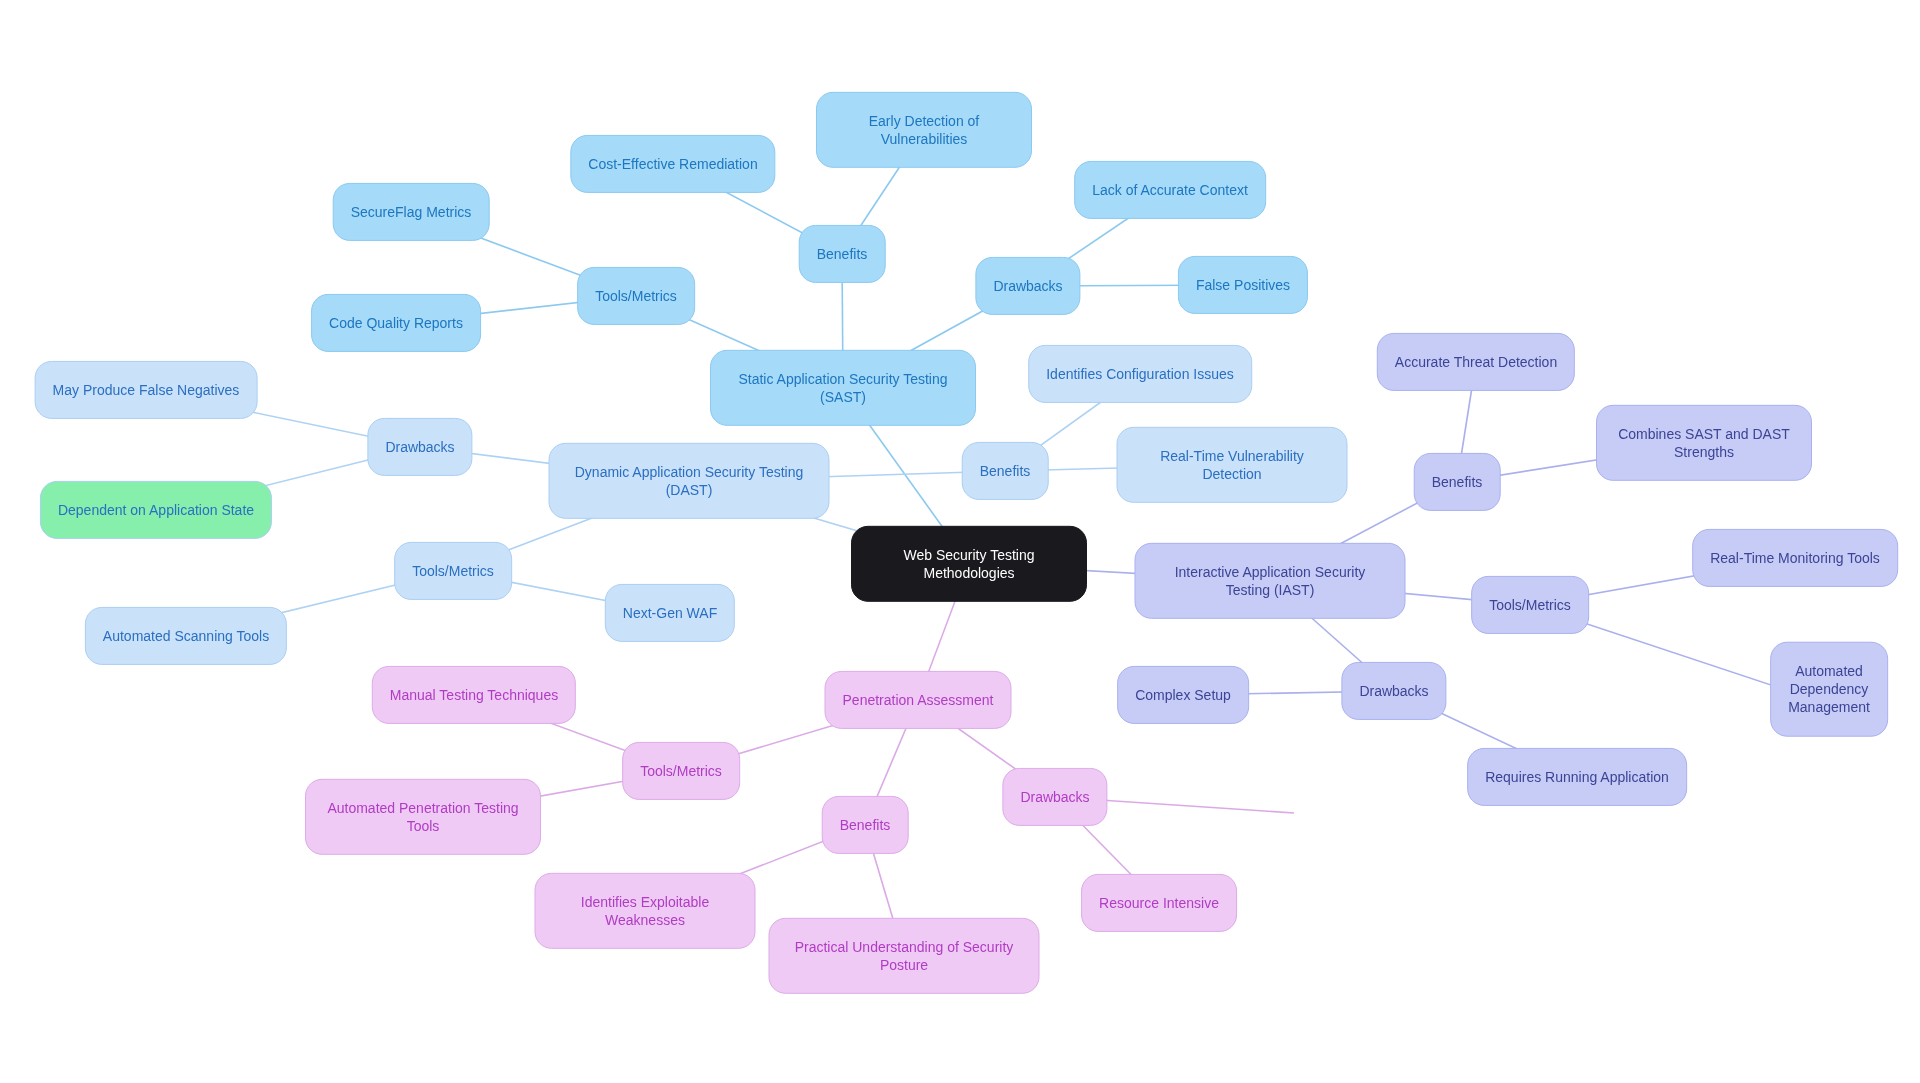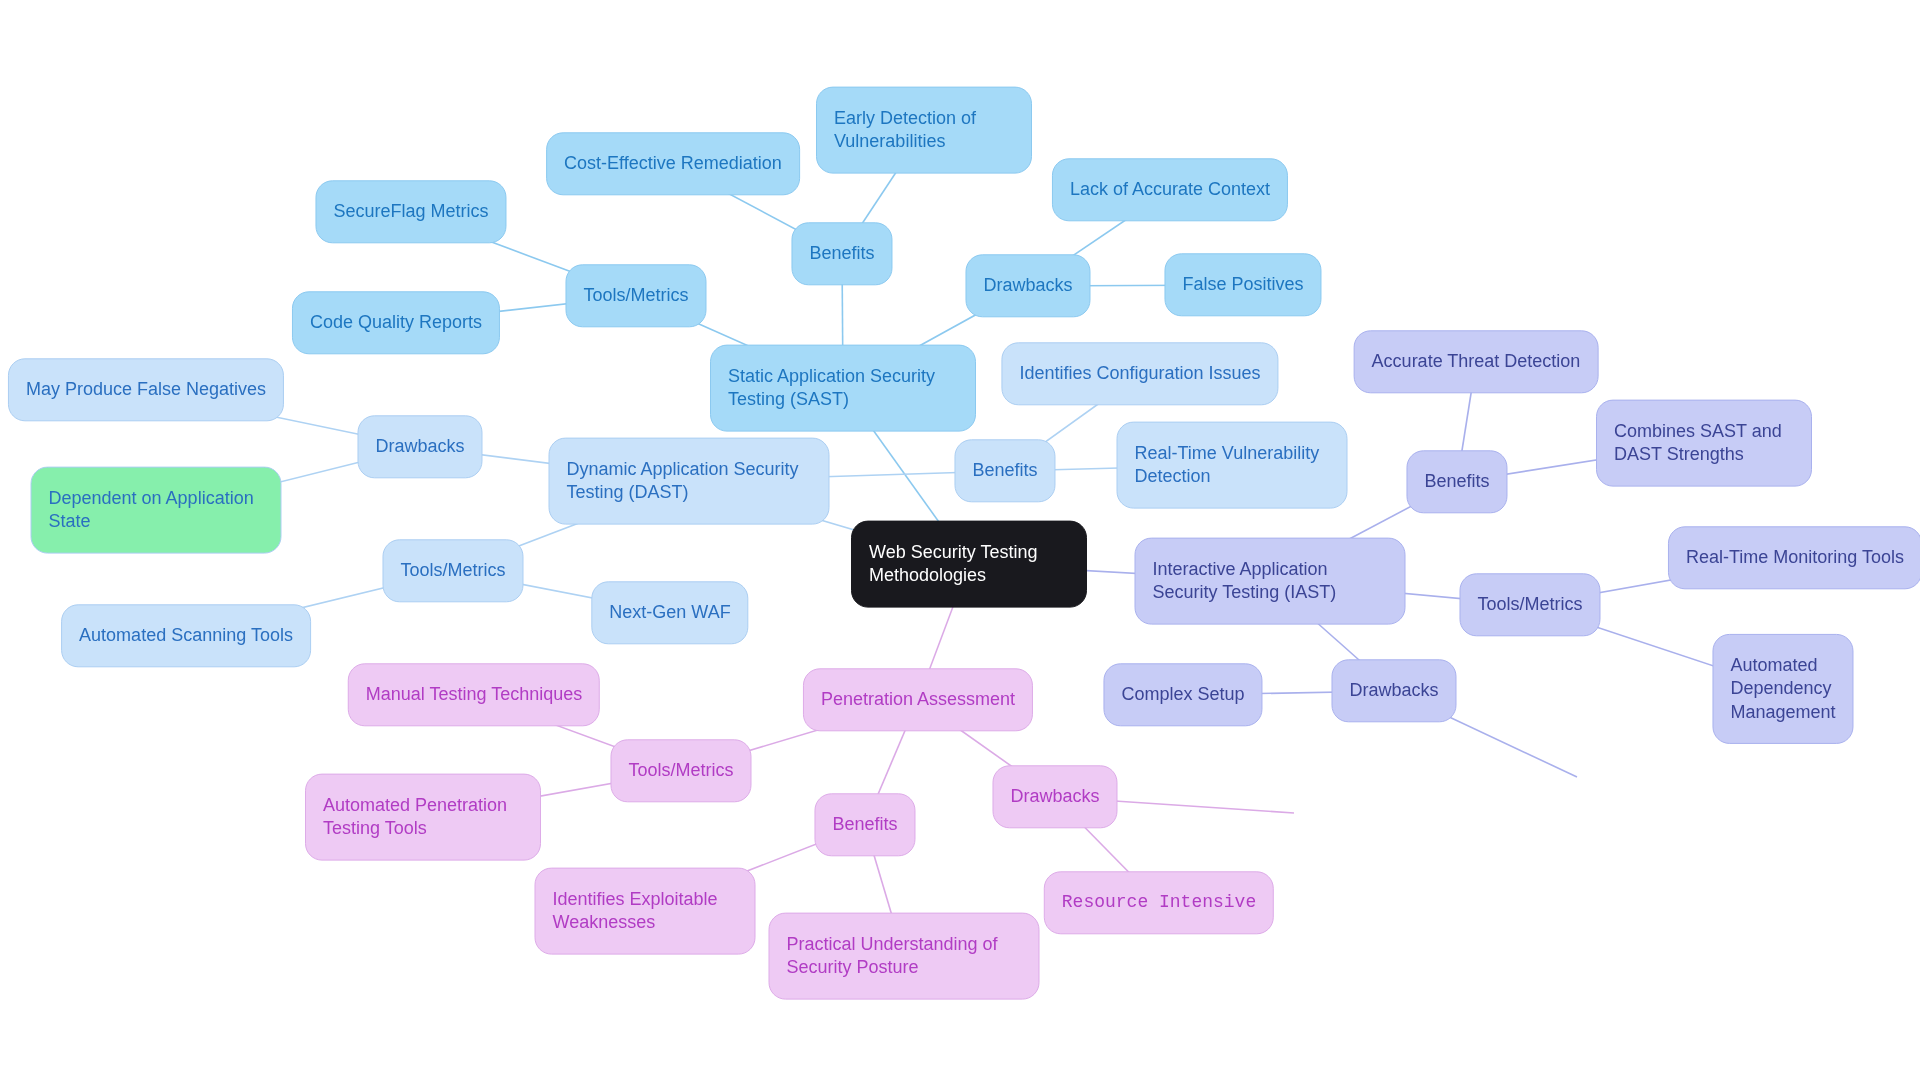--- a/index.html
+++ b/index.html
@@ -20,23 +20,23 @@
     left: 0;
     top: 0;
     width: 1920px;
     height: 1083px;
   }
   .node {
     position: absolute;
     transform: translate(-50%, -50%);
     border-radius: 17px;
     padding: 19px 17px;
-    font-size: 18px;
+    font-size: 14px;
     line-height: 1.3;
-    text-align: left;
+    text-align: center;
     white-space: nowrap;
     box-sizing: content-box;
     cursor: pointer;
     user-select: none;
   }
   .node.wrap {
     white-space: normal;
   }
 </style>
 </head>
@@ -106,25 +106,26 @@
     <div class="node" style="left: 670px; top: 613px; background: rgb(201, 226, 250); border: 1px solid rgb(171, 206, 242); color: rgb(42, 111, 192);">Next-Gen WAF</div>
     <div class="node" style="left: 1005px; top: 471px; background: rgb(201, 226, 250); border: 1px solid rgb(171, 206, 242); color: rgb(42, 111, 192);">Benefits</div>
     <div class="node wrap" style="left: 1232px; top: 465px; max-width: 195px; background: rgb(201, 226, 250); border: 1px solid rgb(171, 206, 242); color: rgb(42, 111, 192);">Real-Time Vulnerability Detection</div>
     <div class="node" style="left: 1140px; top: 374px; background: rgb(201, 226, 250); border: 1px solid rgb(171, 206, 242); color: rgb(42, 111, 192);">Identifies Configuration Issues</div>
     <div class="node wrap" style="left: 1270px; top: 581px; max-width: 235px; background: rgb(199, 204, 246); border: 1px solid rgb(169, 177, 238); color: rgb(59, 68, 149);">Interactive Application Security Testing (IAST)</div>
     <div class="node" style="left: 1457px; top: 482px; background: rgb(199, 204, 246); border: 1px solid rgb(169, 177, 238); color: rgb(59, 68, 149);">Benefits</div>
     <div class="node" style="left: 1476px; top: 362px; background: rgb(199, 204, 246); border: 1px solid rgb(169, 177, 238); color: rgb(59, 68, 149);">Accurate Threat Detection</div>
     <div class="node wrap" style="left: 1704px; top: 443px; max-width: 215px; background: rgb(199, 204, 246); border: 1px solid rgb(169, 177, 238); color: rgb(59, 68, 149);">Combines SAST and DAST Strengths</div>
     <div class="node" style="left: 1530px; top: 605px; background: rgb(199, 204, 246); border: 1px solid rgb(169, 177, 238); color: rgb(59, 68, 149);">Tools/Metrics</div>
     <div class="node" style="left: 1795px; top: 558px; background: rgb(199, 204, 246); border: 1px solid rgb(169, 177, 238); color: rgb(59, 68, 149);">Real-Time Monitoring Tools</div>
-    <div class="node wrap" style="left: 1783px; top: 689px; max-width: 200px; background: rgb(199, 204, 246); border: 1px solid rgb(169, 177, 238); color: rgb(59, 68, 149);">Automated Dependency Management</div>
+    <div class="node wrap" style="left: 1829px; top: 689px; max-width: 200px; background: rgb(199, 204, 246); border: 1px solid rgb(169, 177, 238); color: rgb(59, 68, 149);">Automated Dependency Management</div>
     <div class="node" style="left: 1394px; top: 691px; background: rgb(199, 204, 246); border: 1px solid rgb(169, 177, 238); color: rgb(59, 68, 149);">Drawbacks</div>
     <div class="node" style="left: 1183px; top: 695px; background: rgb(199, 204, 246); border: 1px solid rgb(169, 177, 238); color: rgb(59, 68, 149);">Complex Setup</div>
+    <div class="node" style="left: 1577px; top: 777px; background: rgb(199, 204, 246); border: 1px solid rgb(169, 177, 238); color: rgb(59, 68, 149);">Requires Running Application</div>
     <div class="node" style="left: 918px; top: 700px; background: rgb(238, 202, 244); border: 1px solid rgb(221, 171, 232); color: rgb(177, 60, 196);">Penetration Assessment</div>
     <div class="node" style="left: 681px; top: 771px; background: rgb(238, 202, 244); border: 1px solid rgb(221, 171, 232); color: rgb(177, 60, 196);">Tools/Metrics</div>
     <div class="node" style="left: 474px; top: 695px; background: rgb(238, 202, 244); border: 1px solid rgb(221, 171, 232); color: rgb(177, 60, 196);">Manual Testing Techniques</div>
     <div class="node wrap" style="left: 423px; top: 817px; max-width: 200px; background: rgb(238, 202, 244); border: 1px solid rgb(221, 171, 232); color: rgb(177, 60, 196);">Automated Penetration Testing Tools</div>
     <div class="node" style="left: 865px; top: 825px; background: rgb(238, 202, 244); border: 1px solid rgb(221, 171, 232); color: rgb(177, 60, 196);">Benefits</div>
     <div class="node wrap" style="left: 645px; top: 911px; max-width: 185px; background: rgb(238, 202, 244); border: 1px solid rgb(221, 171, 232); color: rgb(177, 60, 196);">Identifies Exploitable Weaknesses</div>
     <div class="node wrap" style="left: 904px; top: 956px; max-width: 235px; background: rgb(238, 202, 244); border: 1px solid rgb(221, 171, 232); color: rgb(177, 60, 196);">Practical Understanding of Security Posture</div>
     <div class="node" style="left: 1055px; top: 797px; background: rgb(238, 202, 244); border: 1px solid rgb(221, 171, 232); color: rgb(177, 60, 196);">Drawbacks</div>
-    <div class="node" style="left: 1159px; top: 903px; background: rgb(238, 202, 244); border: 1px solid rgb(221, 171, 232); color: rgb(177, 60, 196); font-family: Liberation Mono, monospace;">Resource Intensive</div>
+    <div class="node" style="left: 1159px; top: 903px; background: rgb(238, 202, 244); border: 1px solid rgb(221, 171, 232); color: rgb(177, 60, 196);">Resource Intensive</div>
   </div>
 
 </body></html>

